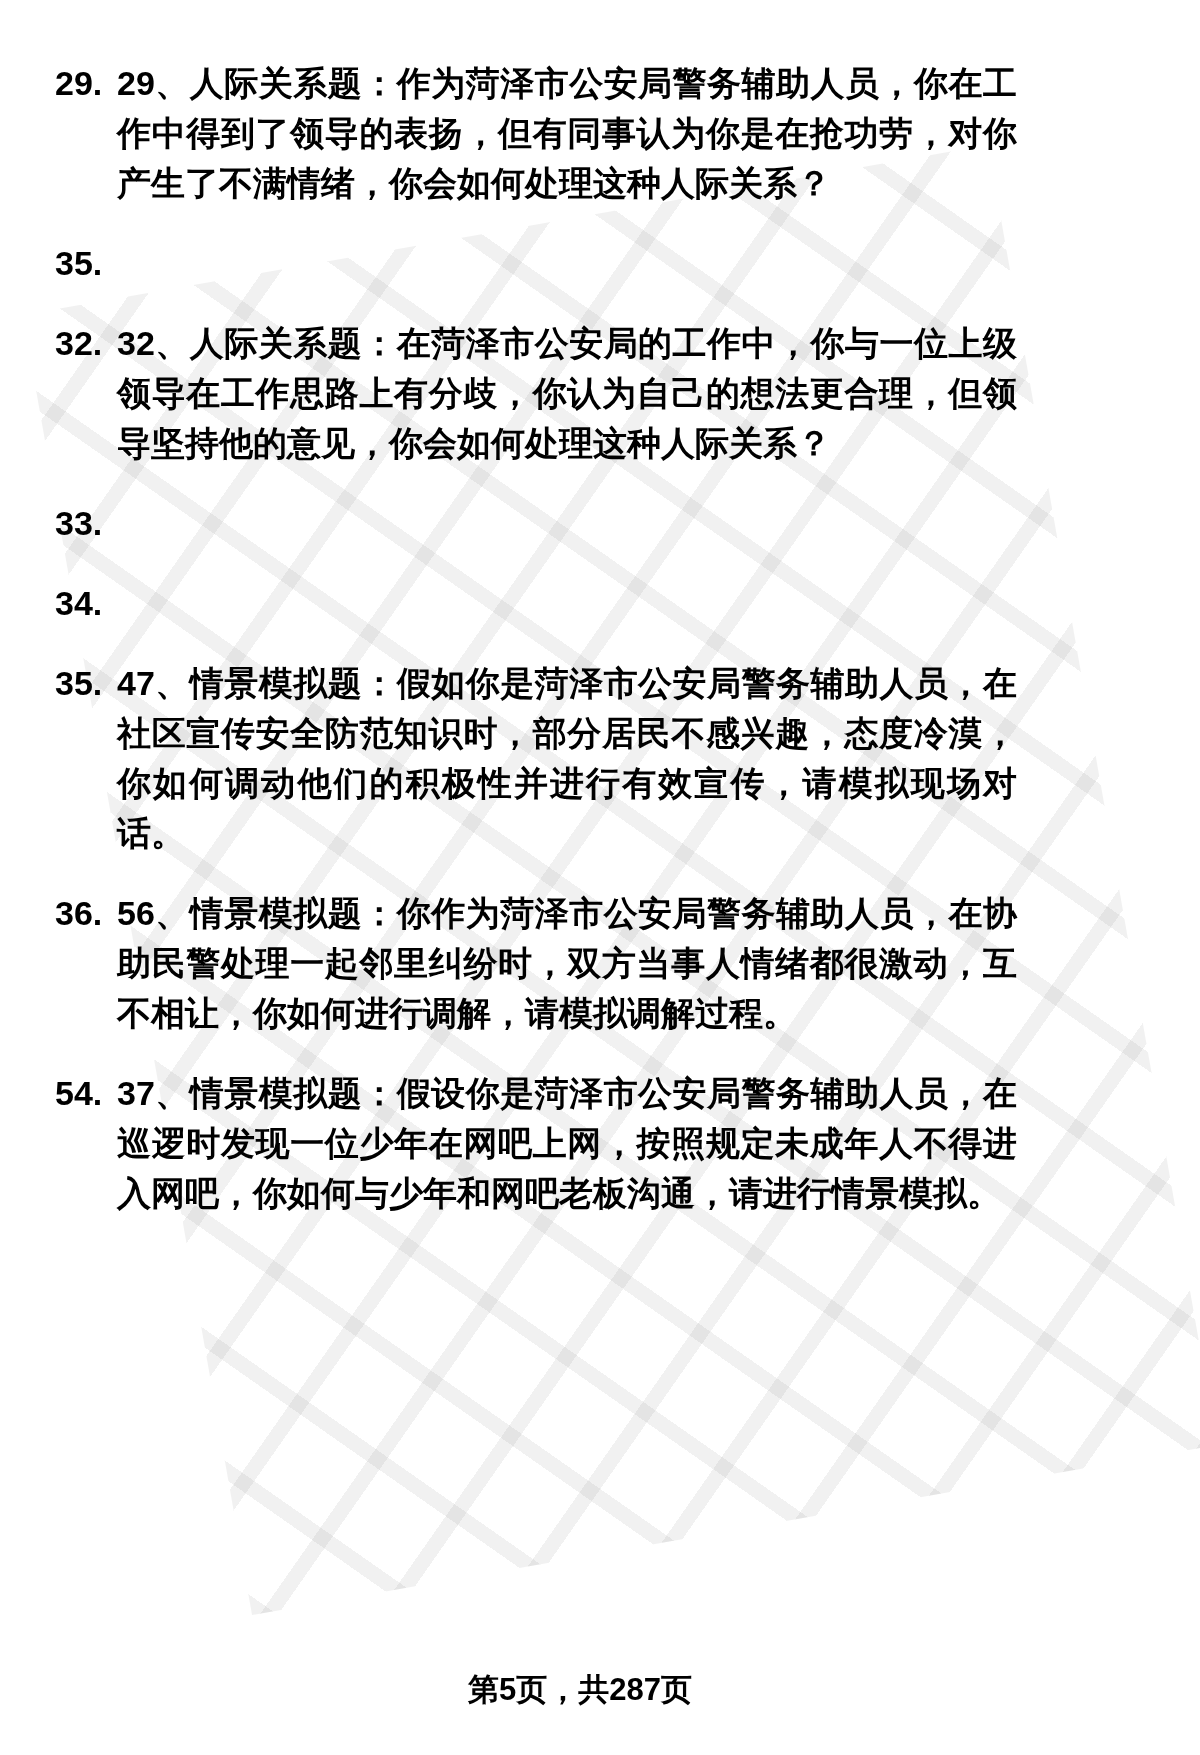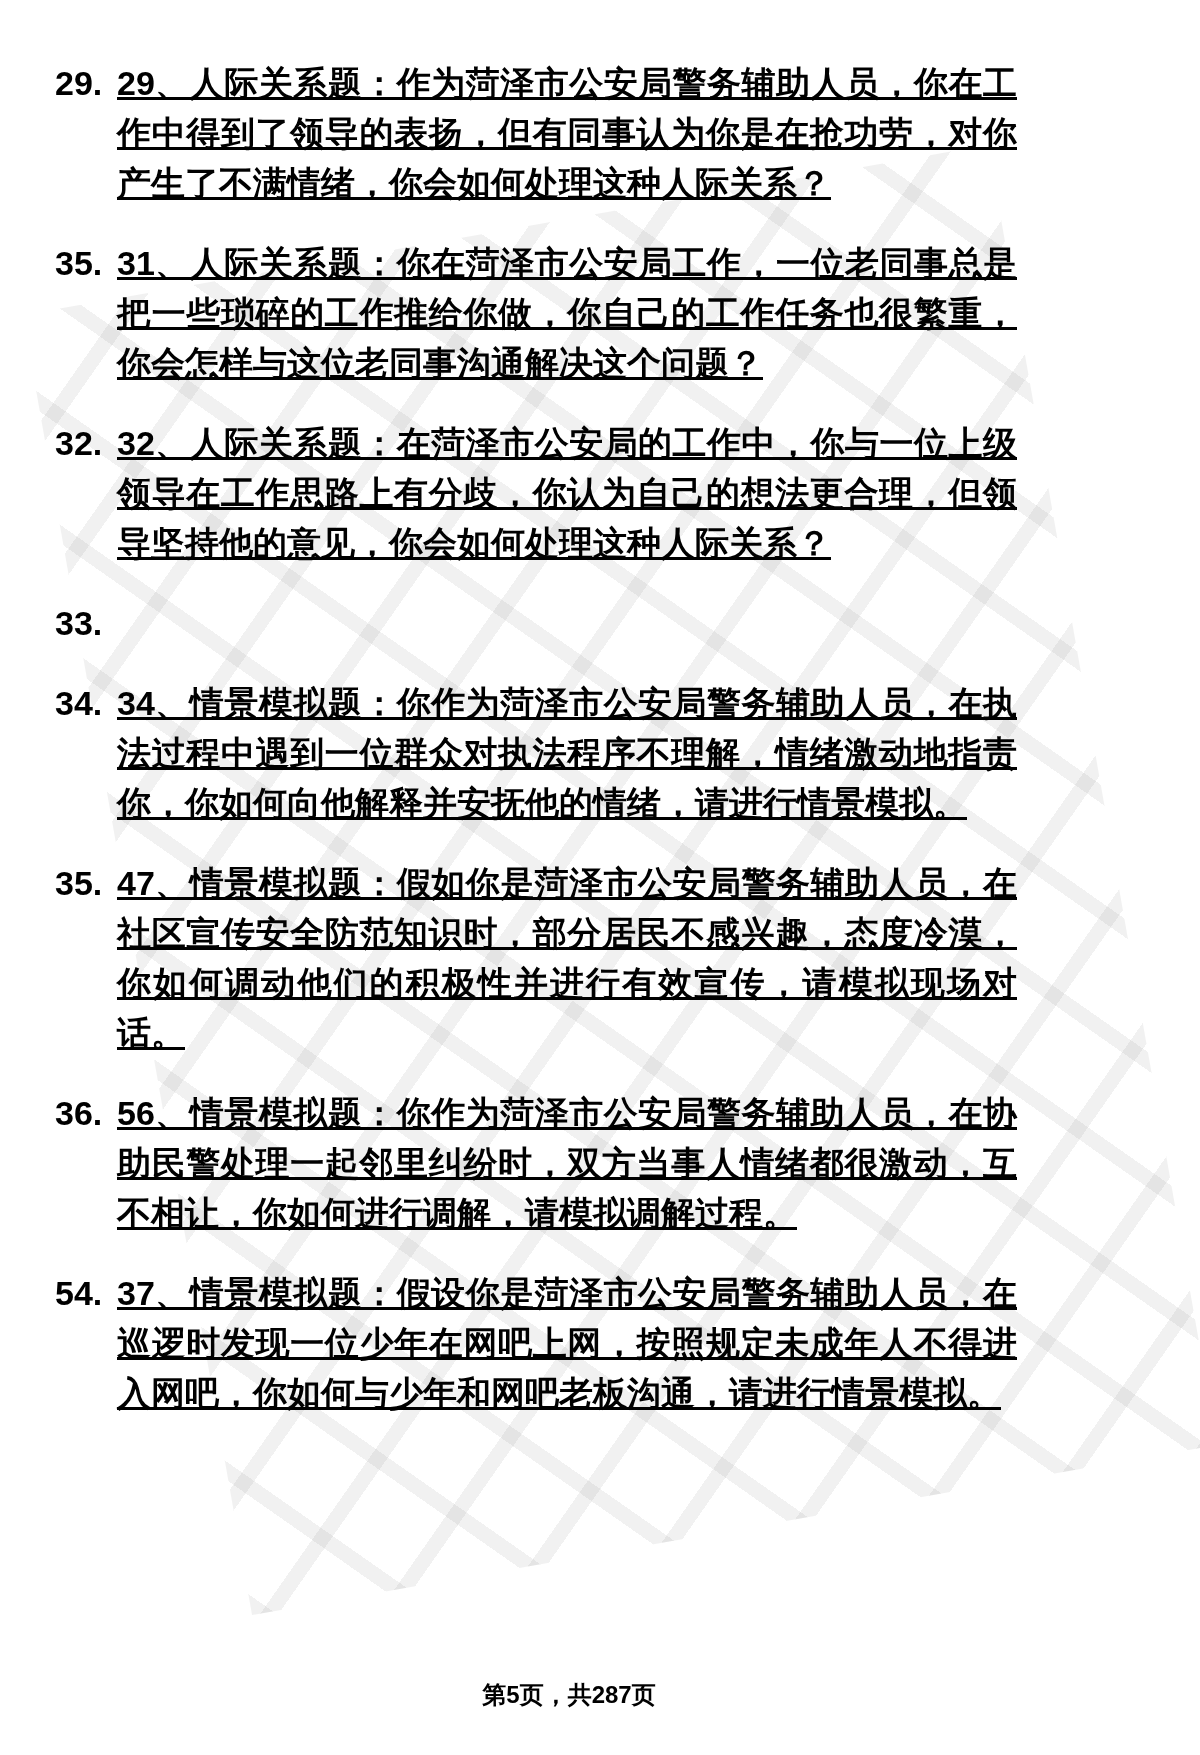--- a/index.html
+++ b/index.html
@@ -55,64 +55,61 @@
     letter-spacing: 0px;
   }
   .q-marker {
     flex: none;
     width: 62px;
   }
   .q-text {
     flex: none;
     width: 900px;
     text-align: justify;
-    text-decoration: underline;
   }
   .footer {
     position: absolute;
-    left: 4px;
+    left: 15px;
     width: 1130px;      
     bottom: 44px;
     text-align: center;
-    font-size: 24px;
+    font-size: 31px;
     font-weight: 700;
     z-index: 1;
   }
 </style>
 </head>
 <body>
 
 <div class="page">
   <div class="watermark"></div>
 
   <div class="content">
     <ol class="question-list">
     <li class="question">
       <span class="q-marker">29.</span>
       <span class="q-text">29、人际关系题：作为菏泽市公安局警务辅助人员，你在工作中得到了领导的表扬，但有同事认为你是在抢功劳，对你产生了不满情绪，你会如何处理这种人际关系？</span>
     </li>
 
 
     <li class="question">
       <span class="q-marker">35.</span>
-      <span class="q-text">31、人际关系题：你在菏泽市公安局工作，一位老同事总是把一些琐碎的工作推给你做，你自己的工作任务也很繁重，你会怎样与这位老同事沟通解决这个问题？</span>
     </li>
 
     <li class="question">
       <span class="q-marker">32.</span>
       <span class="q-text">32、人际关系题：在菏泽市公安局的工作中，你与一位上级领导在工作思路上有分歧，你认为自己的想法更合理，但领导坚持他的意见，你会如何处理这种人际关系？</span>
     </li>
 
     <li class="question">
       <span class="q-marker">33.</span>
     </li>
 
     <li class="question">
       <span class="q-marker">34.</span>
-      <span class="q-text">34、情景模拟题：你作为菏泽市公安局警务辅助人员，在执法过程中遇到一位群众对执法程序不理解，情绪激动地指责你，你如何向他解释并安抚他的情绪，请进行情景模拟。</span>
     </li>
 
     <li class="question">
       <span class="q-marker">35.</span>
       <span class="q-text">47、情景模拟题：假如你是菏泽市公安局警务辅助人员，在社区宣传安全防范知识时，部分居民不感兴趣，态度冷漠，你如何调动他们的积极性并进行有效宣传，请模拟现场对话。</span>
     </li>
 
     <li class="question">
       <span class="q-marker">36.</span>
       <span class="q-text">56、情景模拟题：你作为菏泽市公安局警务辅助人员，在协助民警处理一起邻里纠纷时，双方当事人情绪都很激动，互不相让，你如何进行调解，请模拟调解过程。</span>

